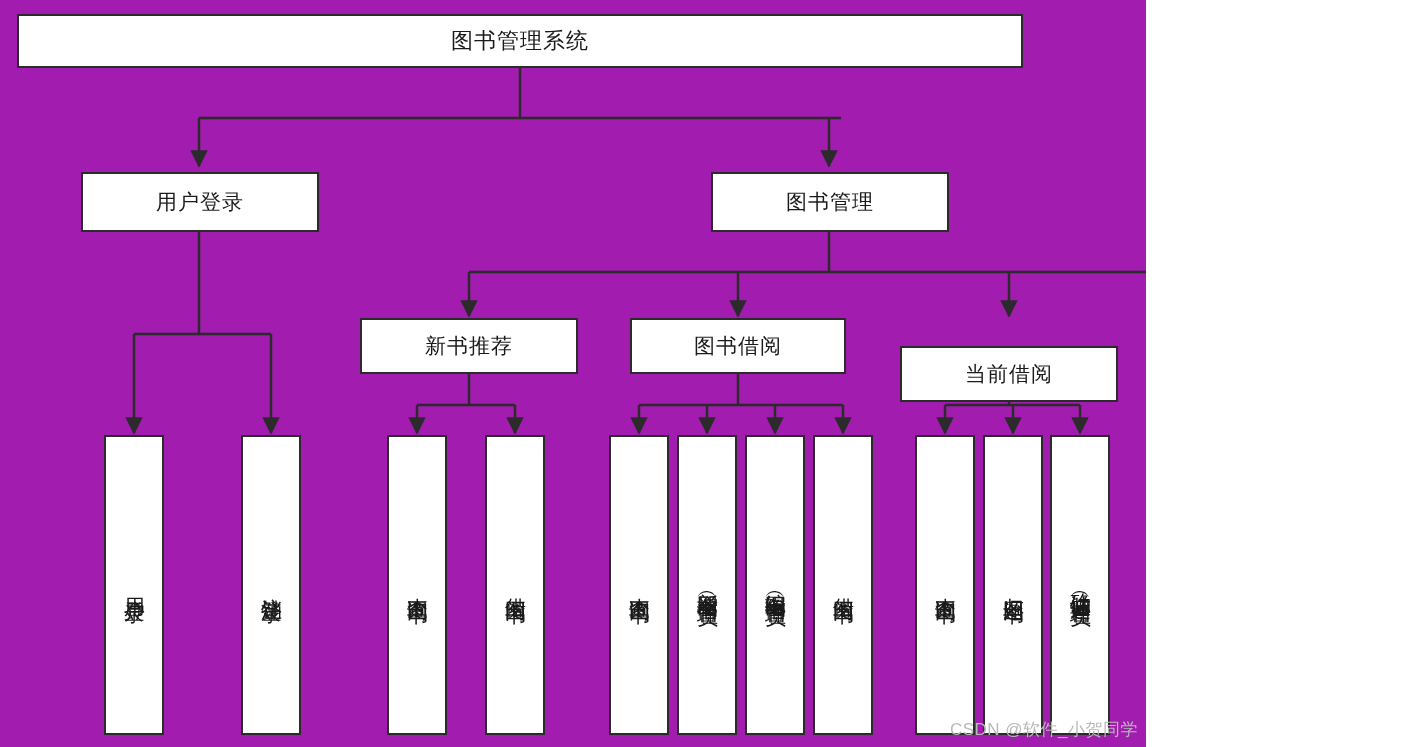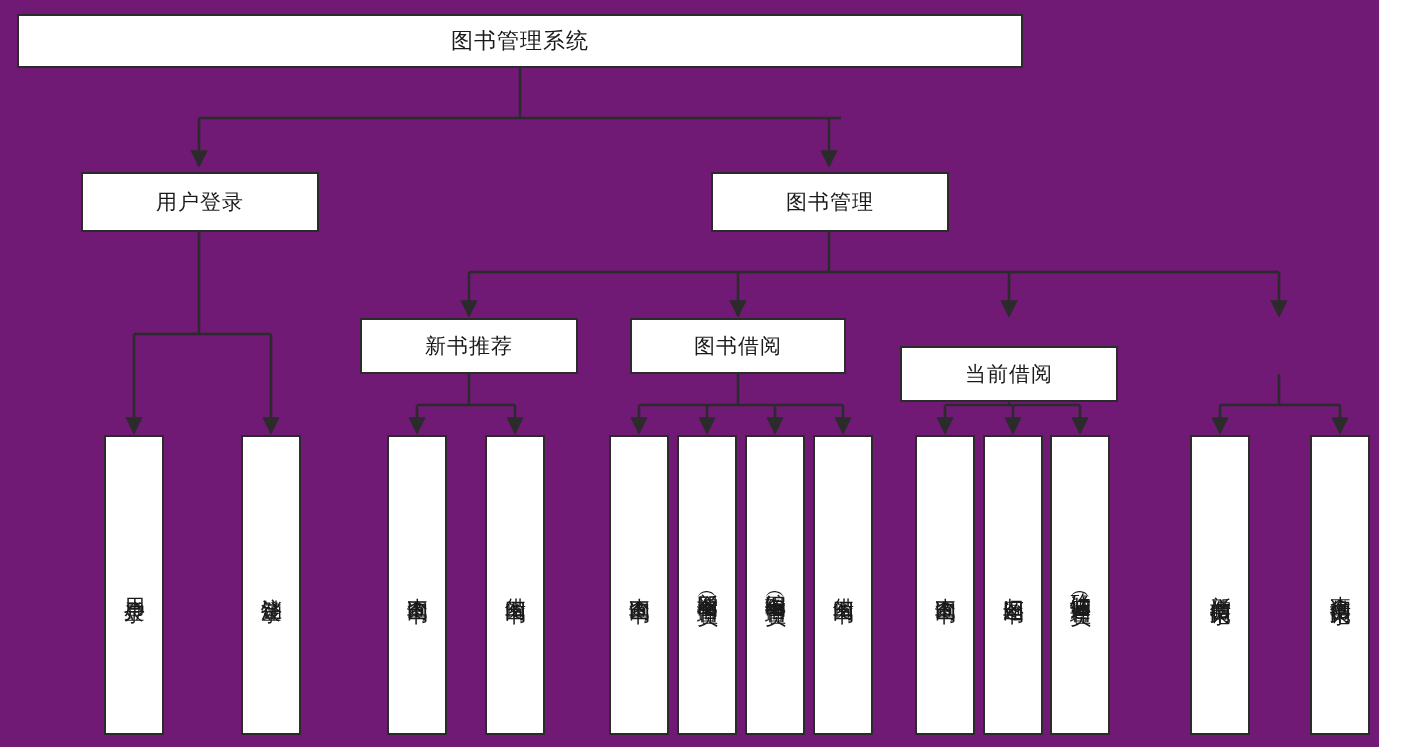--- a/index.html
+++ b/index.html
@@ -5,23 +5,23 @@
   html, body {
     margin: 0;
     padding: 0;
     background: #ffffff;
   }
   body {
     font-family: "Liberation Sans", "DejaVu Sans", sans-serif;
   }
   #canvas {
     position: relative;
-    width: 1379px;
+    width: 1146px;
     height: 747px;
-    background: #701a75;
+    background: #a21caf;
     overflow: hidden;
   }
   .node {
     position: absolute;
     box-sizing: border-box;
     border: 2px solid #2b2b2b;
     background: #ffffff;
     display: flex;
     align-items: center;
     justify-content: center;
@@ -192,14 +192,15 @@
   </div>
 
   <div class="node node-v" style="left:1190px; top:435px; width:60px; height:300px;">
     <span class="vtext">新增借阅记录</span>
   </div>
 
   <div class="node node-v" style="left:1310px; top:435px; width:60px; height:300px;">
     <span class="vtext">查询借阅记录</span>
   </div>
 
+  <div id="watermark">CSDN @软件_小贺同学</div>
 
 </div>
 
 </body></html>

